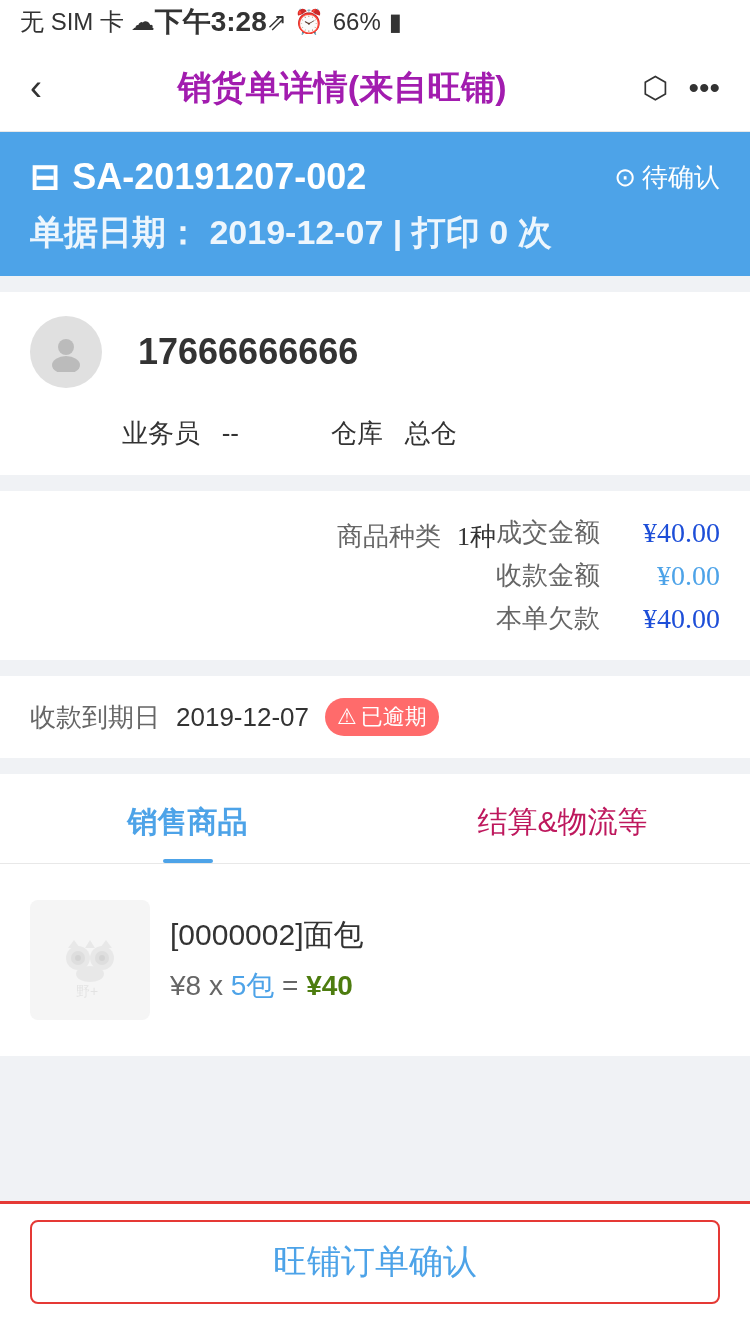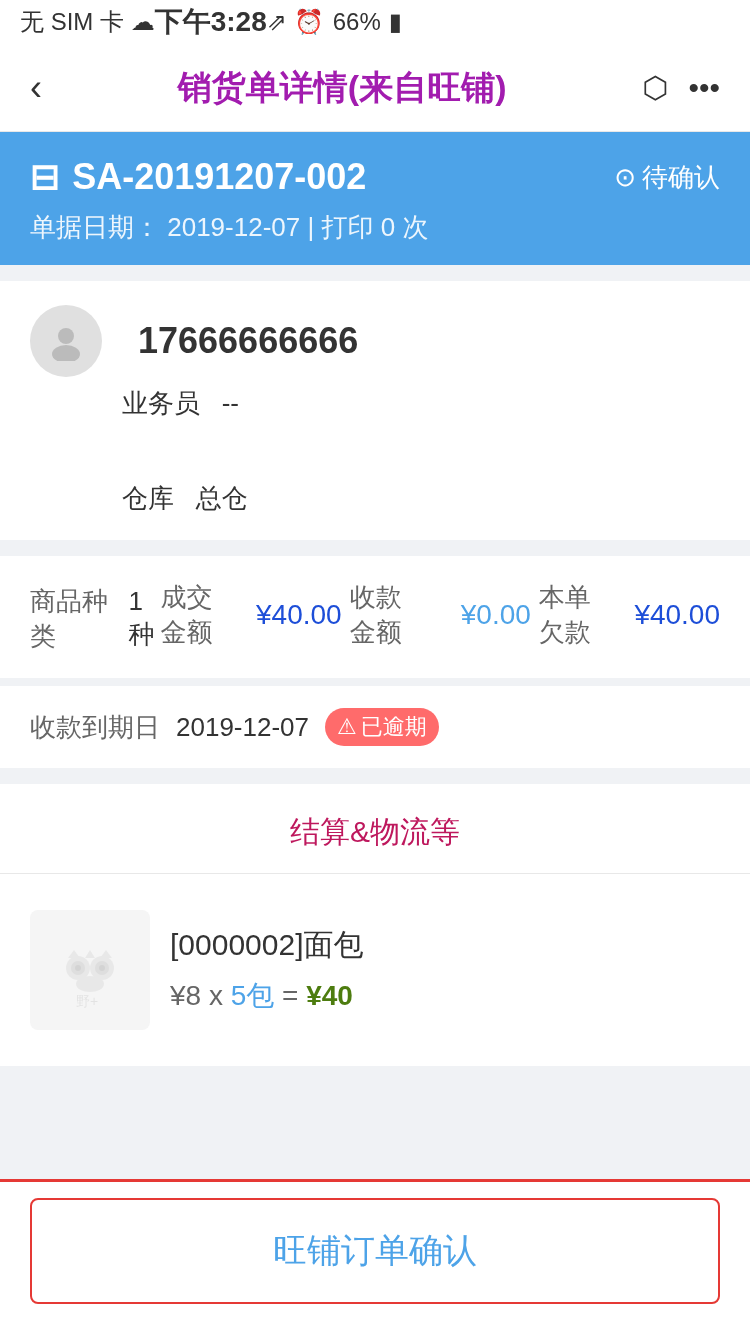--- a/index.html
+++ b/index.html
@@ -94,22 +94,23 @@
       gap: 12px;
     }
     .order-status {
       display: flex;
       align-items: center;
       gap: 6px;
       color: #fff;
       font-size: 26px;
     }
     .order-date {
-      font-size: 26px;
+      font-size: 34px;
       color: rgba(255,255,255,0.9);
+      font-weight: bold;
     }
 
     
     .customer-section {
       background: #fff;
       margin-top: 16px;
       padding: 24px 30px;
     }
     .customer-row {
       display: flex;
@@ -135,58 +136,59 @@
       color: #333;
     }
     .customer-info {
       font-size: 26px;
       color: #666;
       margin-top: 6px;
       padding-left: 92px;
     }
     .customer-meta {
       display: flex;
-      gap: 60px;
-      margin-top: 9px;
+      gap: 92px;
+      margin-top: 28px;
       padding-left: 92px;
       font-size: 26px;
       color: #666;
-      flex-direction: column;
     }
     .meta-item span {
       color: #333;
     }
 
     
     .amount-section {
       background: #fff;
       margin-top: 16px;
       padding: 24px 30px;
     }
     .amount-row {
       display: flex;
       align-items: flex-start;
       justify-content: flex-end;
+      font-family: Liberation Serif, serif;
     }
     .amount-left {
       display: flex;
       align-items: center;
       gap: 16px;
       padding-top: 4px;
     }
     .goods-type-label {
       font-size: 26px;
       color: #666;
     }
     .goods-type-value {
       font-size: 26px;
       color: #333;
     }
     .amount-right {
       display: flex;
+      flex-direction: column;
       align-items: flex-end;
       gap: 8px;
     }
     .amount-item {
       display: flex;
       align-items: center;
       gap: 20px;
       font-size: 26px;
     }
     .amount-label {
@@ -199,21 +201,21 @@
       min-width: 100px;
       text-align: right;
     }
     .amount-value.highlight {
       color: #1d4ed8;
     }
 
     
     .due-section {
       background: #fff;
-      margin-top: 8px;
+      margin-top: 16px;
       padding: 22px 30px;
       display: flex;
       align-items: center;
       gap: 16px;
       font-size: 26px;
       color: #666;
     }
     .overdue-badge {
       background: #ff6b6b;
       color: #fff;
@@ -320,21 +322,21 @@
       position: fixed;
       bottom: 0;
       left: 0;
       width: 750px;
       padding: 16px 30px 30px;
       background: #fff;
       border-top: 3px solid #e53935;
     }
     .confirm-button {
       width: 100%;
-      height: 106px;
+      height: 84px;
       background: #fff;
       border: 2px solid #e53935;
       border-radius: 8px;
       font-size: 34px;
       color: #4da3e8;
       font-weight: 500;
       display: flex;
       align-items: center;
       justify-content: center;
       cursor: pointer;
@@ -436,20 +438,21 @@
   <span>收款到期日</span>
   <span class="due-date-value">2019-12-07</span>
   <span class="overdue-badge">
     <span>⚠</span>
     <span>已逾期</span>
   </span>
 </div>
 
 <div class="tabs-section">
   <div class="tabs-header">
+    <div class="tab-item active">销售商品</div>
     <div class="tab-item">结算&amp;物流等</div>
   </div>
 
   <div class="product-list">
     <div class="product-item">
       <div class="product-thumbnail">
 
         <svg viewBox="0 0 80 80" xmlns="http://www.w3.org/2000/svg">
           <circle cx="28" cy="38" r="12" fill="#ccc"></circle>
           <circle cx="52" cy="38" r="12" fill="#ccc"></circle>

